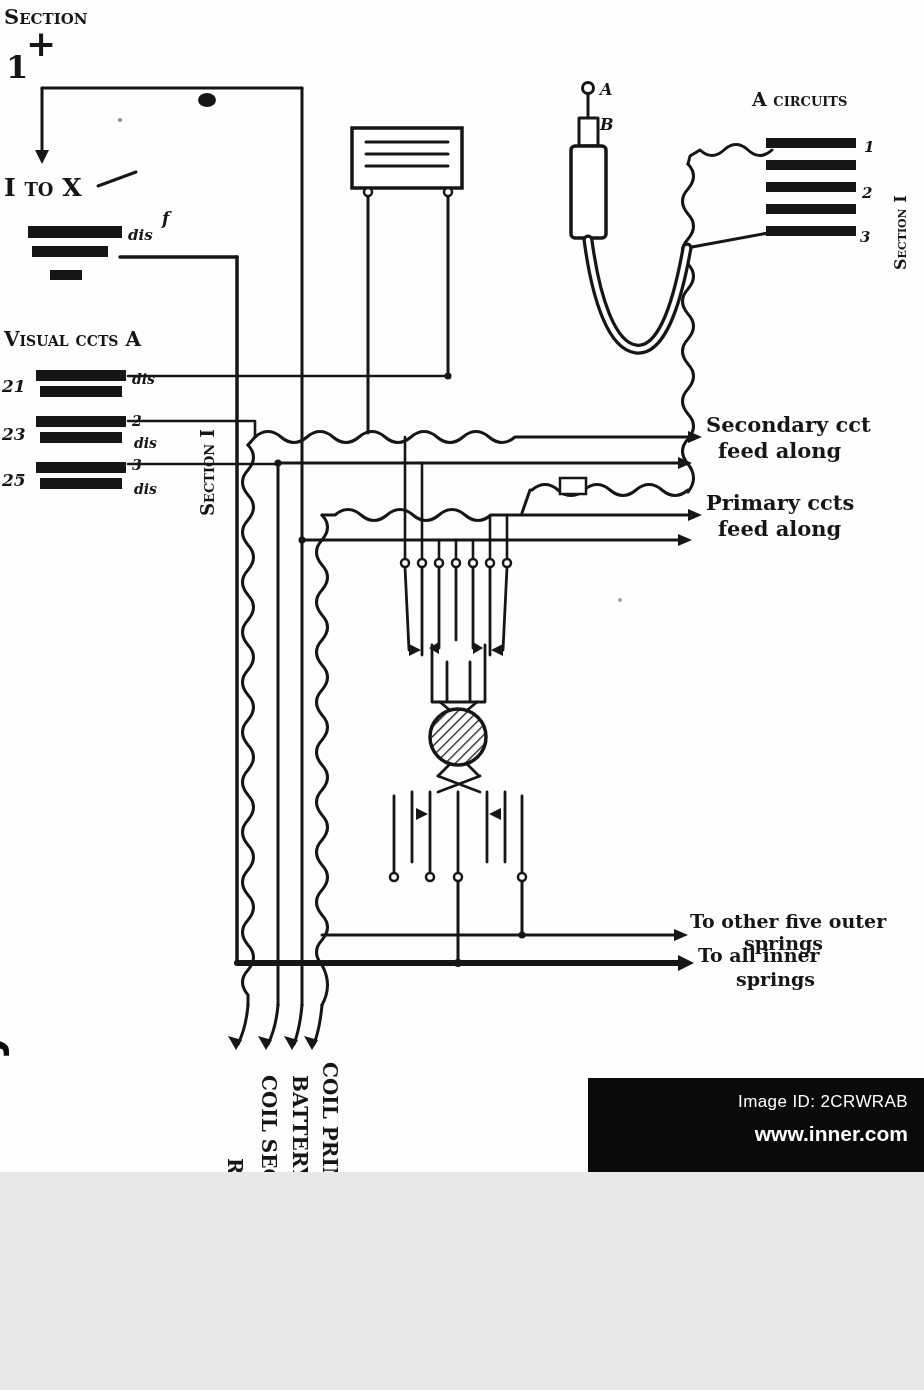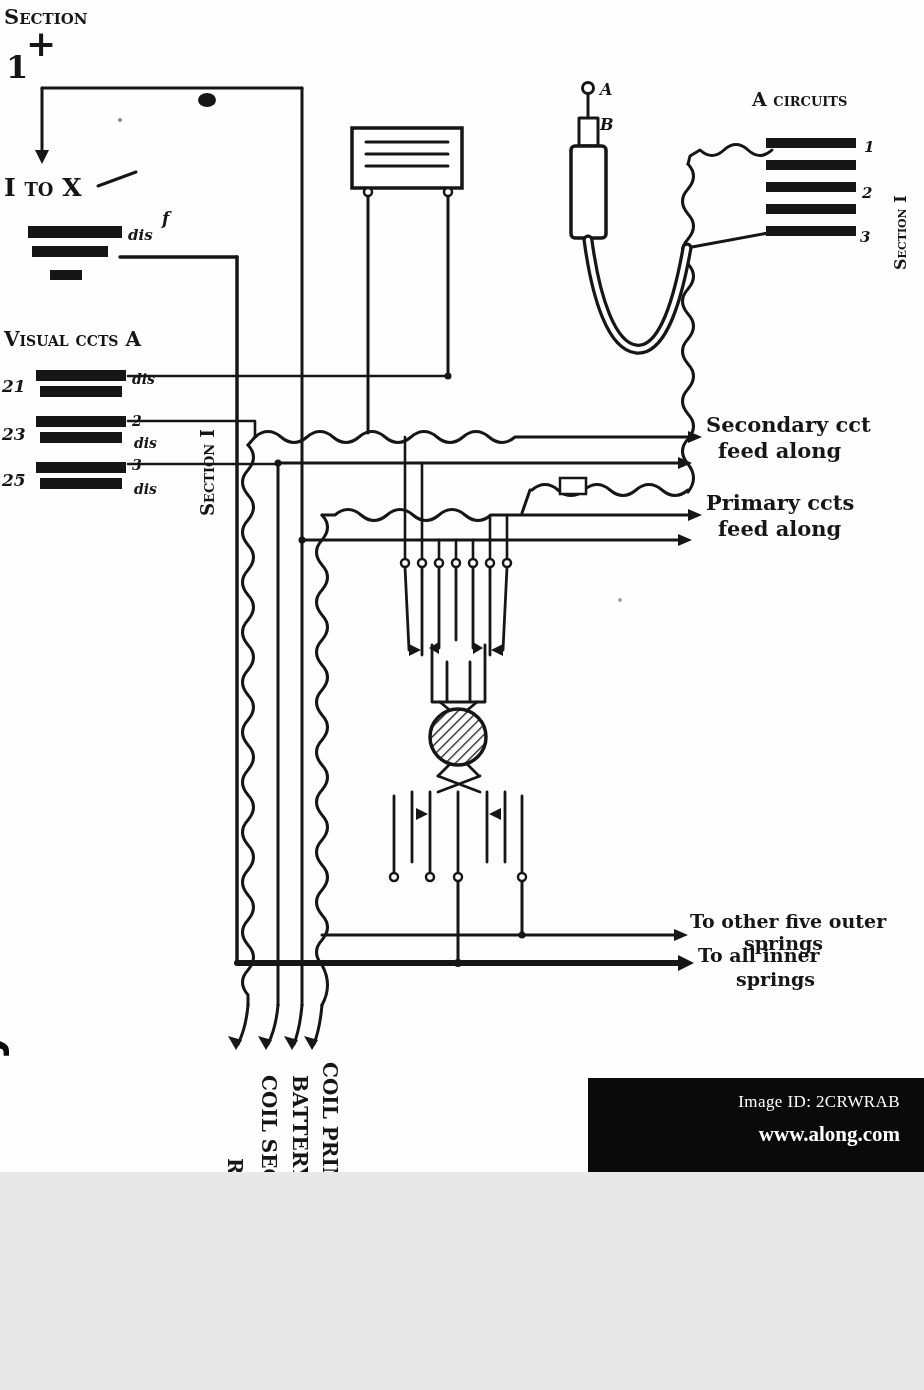--- a/index.html
+++ b/index.html
@@ -9,22 +9,22 @@
   }
   svg.art{position:absolute;left:0;top:0;}
   .t{fill:#161616;font-family:"DejaVu Serif", serif;}
   .hdr{font-weight:bold;font-variant:small-caps;}
   .it{font-style:italic;font-weight:bold;}
   .hand{font-weight:bold;}
   .lbl{font-weight:600;}
   .wm-box{
     position:absolute;right:0;bottom:0;width:336px;height:94px;
     background:#0a0a0a;color:#ffffff;box-sizing:border-box;
-    padding:14px 24px 0 0;text-align:right;
-    font-family:Liberation Serif, serif;
+    padding:14px 16px 0 0;text-align:right;
+    font-family:Liberation Sans, sans-serif;
     margin-left:28px;
   }
   .wm-id{font-size:17px;letter-spacing:.4px;}
   .wm-site{font-size:21px;font-weight:bold;margin-top:10px;}
   .logo-vert{
     position:absolute;left:6px;bottom:-6px;
     transform:rotate(-90deg);transform-origin:left bottom;
     font-family:"DejaVu Sans", sans-serif;font-weight:bold;
     font-size:46px;color:#0a0a0a;letter-spacing:-2px;line-height:1;
     white-space:nowrap;
@@ -253,16 +253,16 @@
     <text class="t hand" font-size="20" transform="translate(293,1075) rotate(90)">BATTERY</text>
     <text class="t hand" font-size="20" transform="translate(323,1062) rotate(90)">COIL PRIMARY</text>
   </svg>
 
   <div class="logo-vert">
     <span>alamy</span>
   </div>
 
   <div class="wm-box">
     <div class="wm-id">Image ID: 2CRWRAB</div>
-    <div class="wm-site">www.along.com</div>
+    <div class="wm-site">www.inner.com</div>
   </div>
 
 </div>
 
 </body></html>

